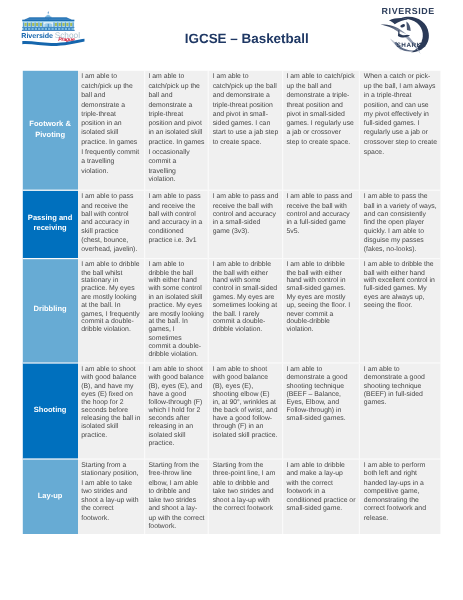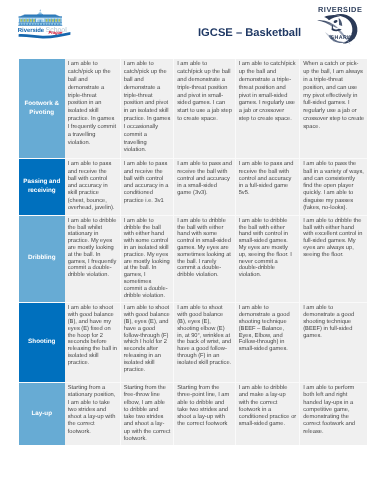--- a/index.html
+++ b/index.html
@@ -12,21 +12,21 @@
   
   .school-logo{position:absolute;left:16px;top:8px;width:57px;height:36px;}
   .school-logo svg{display:block;}
   .logo-wordmark{position:absolute;left:1.8px;top:16.2px;white-space:nowrap;line-height:7px;}
   .lw-riverside{font-size:5.95px;font-weight:bold;color:#1566AD;letter-spacing:-0.05px;}
   .lw-school{font-size:6.9px;color:#A9BFCC;letter-spacing:0px;margin-left:1.5px;}
   .lw-prague{position:absolute;left:32.6px;top:22.4px;font-size:4.3px;font-weight:bold;
              font-style:italic;color:#CE0E2D;letter-spacing:-0.15px;}
   .logo-swoosh{position:absolute;left:1.6px;top:24px;}
   .title{position:absolute;left:154px;top:26.8px;font-size:11.2px;font-weight:bold;
-         color:#1F3864;letter-spacing:0px;white-space:nowrap;line-height:13px;margin-left:44px;}
+         color:#1F3864;letter-spacing:0px;white-space:nowrap;line-height:13px;}
   .team-logo{position:absolute;left:317px;top:4px;width:50px;height:42px;}
   .tl-top{position:absolute;left:1px;top:1px;font-size:7.4px;font-weight:bold;
           color:#2E3F5C;letter-spacing:0.5px;}
   .tl-shark{position:absolute;left:0px;top:6px;}
   .tl-bottom{position:absolute;left:13.5px;top:30.8px;font-size:5.3px;font-weight:bold;
              color:#2E3F5C;letter-spacing:0.4px;}
 
   
   .grid{position:absolute;left:19px;top:59px;width:348px;
         border-collapse:collapse;table-layout:fixed;}

